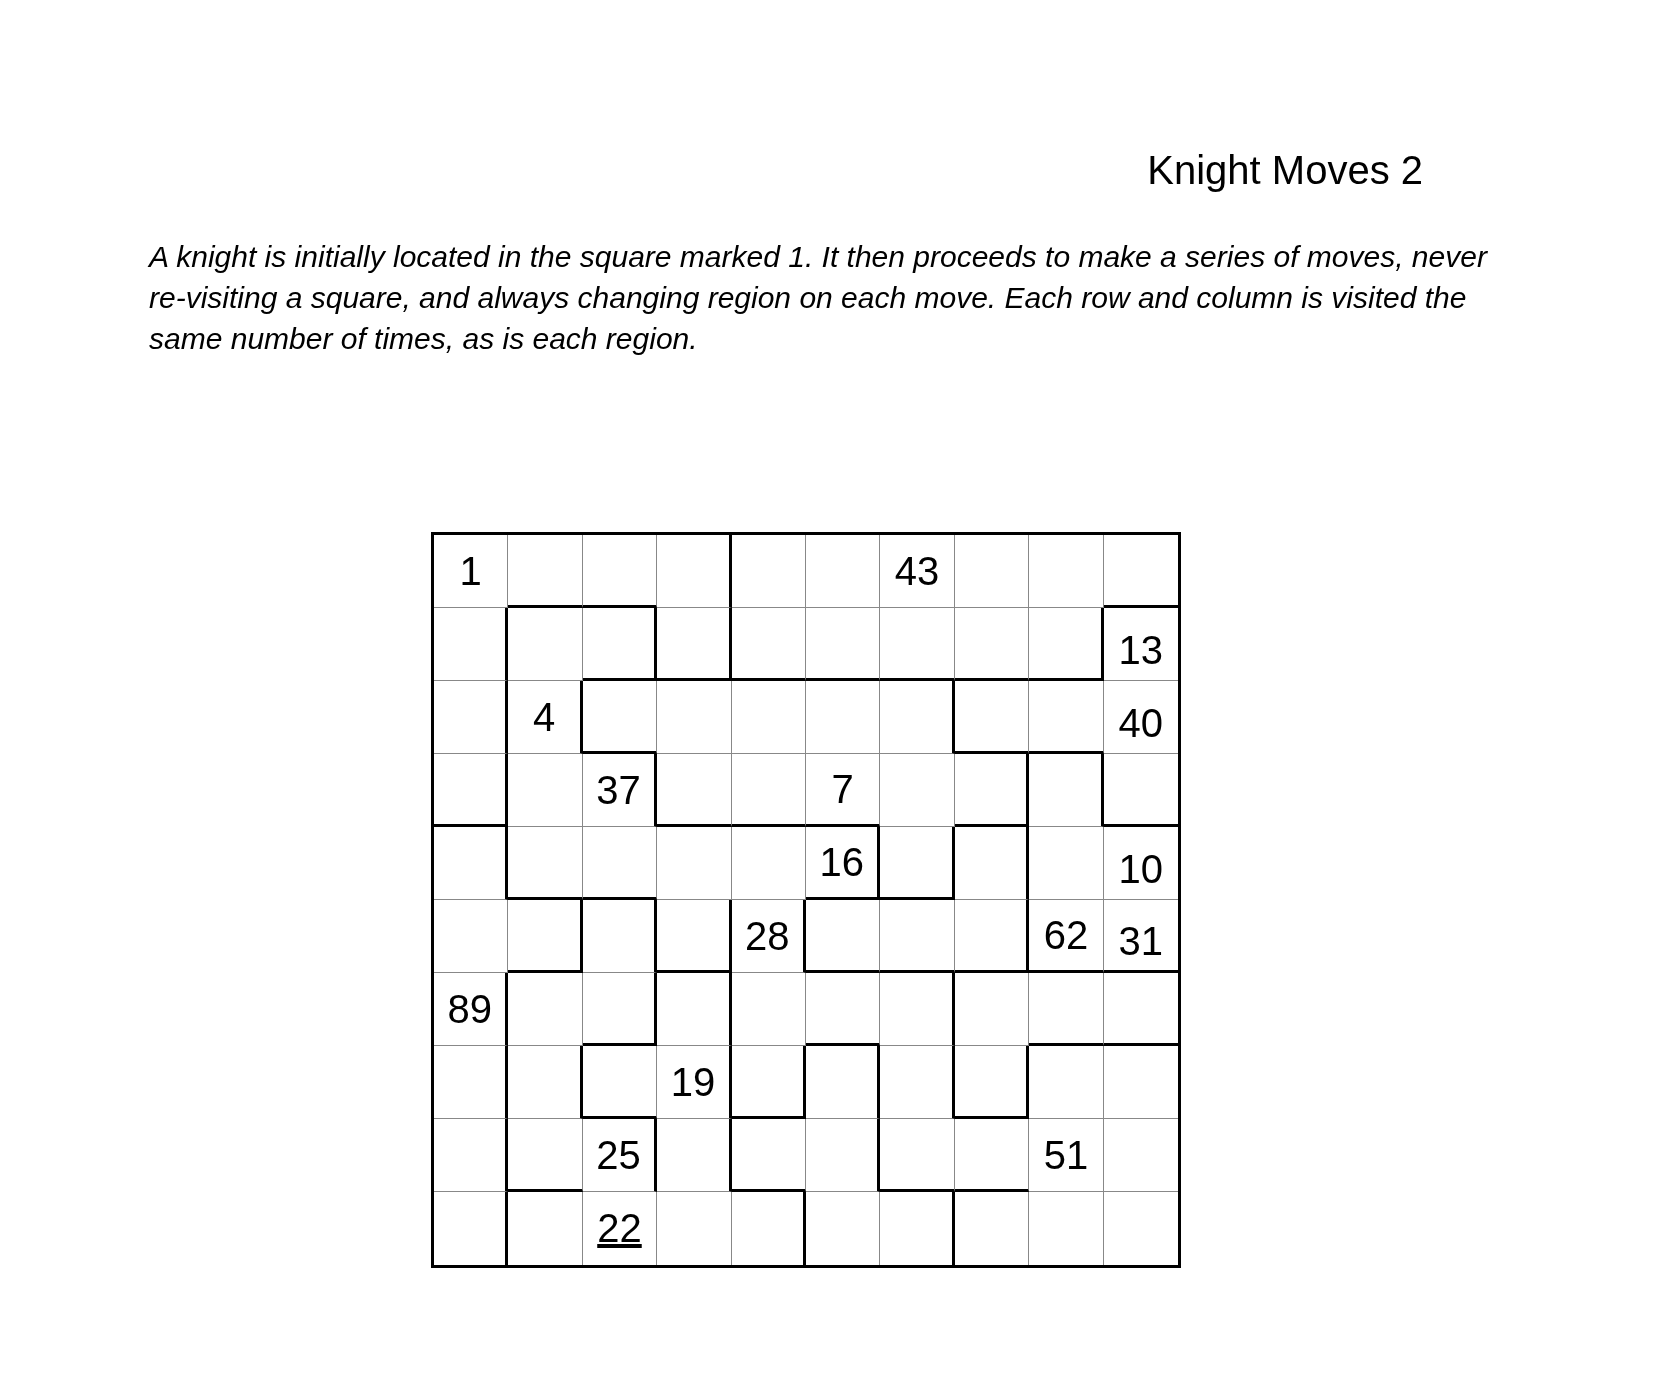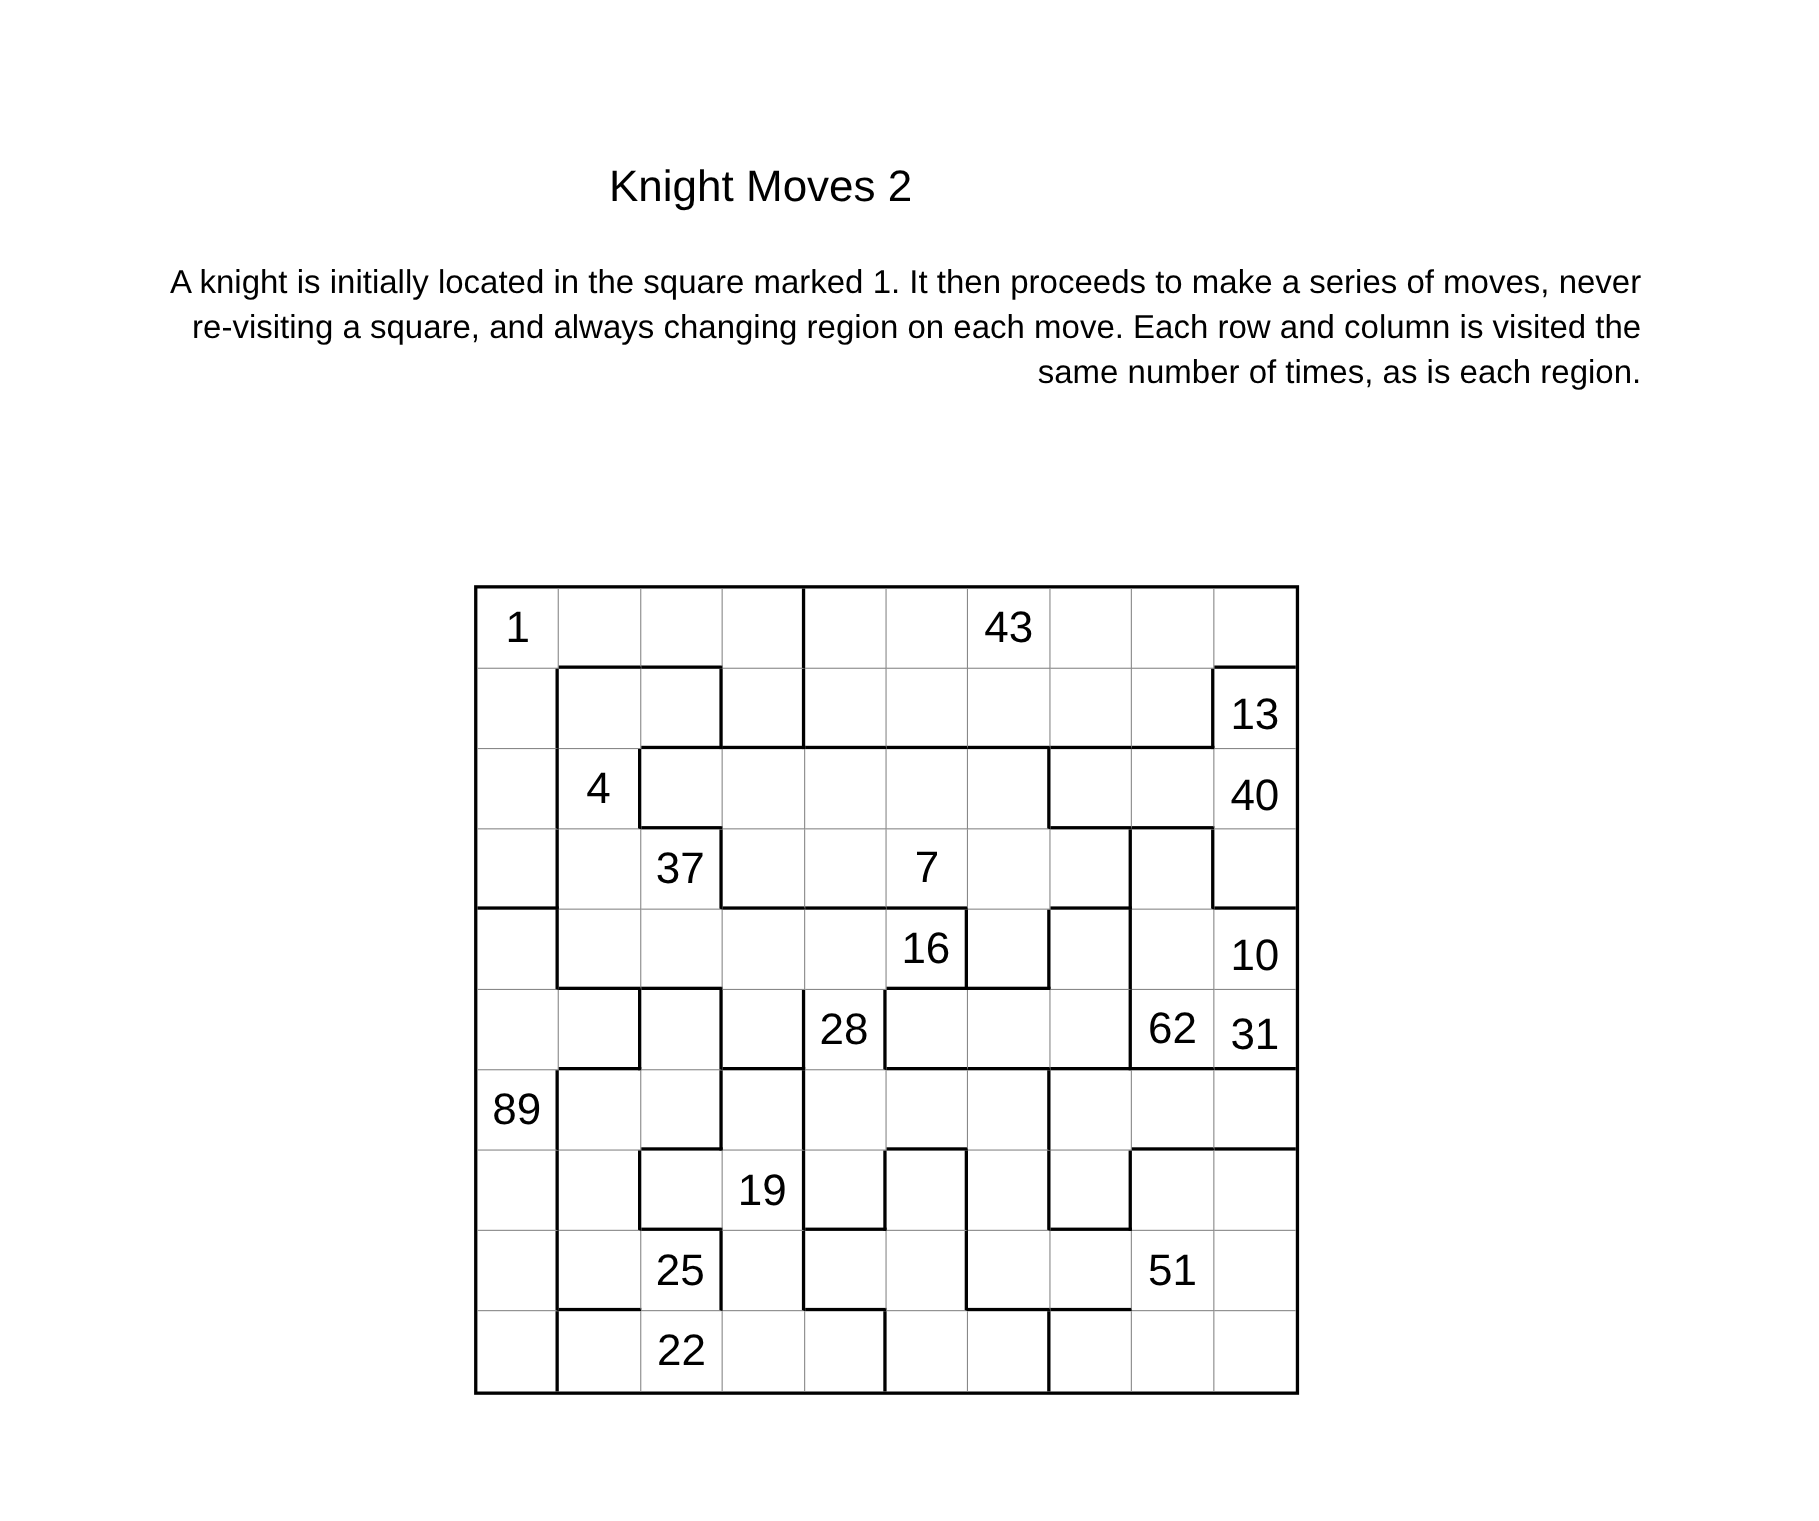--- a/index.html
+++ b/index.html
@@ -1,24 +1,24 @@
 <!DOCTYPE html>
 <html><head>
 <meta charset="utf-8">
 <style>
   html,body{margin:0;padding:0;background:#fff;}
   body{width:1654px;height:1383px;position:relative;font-family:"Liberation Sans",sans-serif;color:#000;}
-  .title{position:absolute;top:148px;left:0;width:1383px;text-align:center;font-size:40px;}
-  .desc{position:absolute;top:236px;left:138px;width:1354px;text-align:right;font-size:30px;line-height:41px;}
+  .title{position:absolute;top:148px;left:0;width:1383px;text-align:right;font-size:40px;padding-left:40px;}
+  .desc{position:absolute;top:236px;left:149px;width:1354px;text-align:left;font-size:30px;line-height:41px;font-style:italic;}
   .grid{position:absolute;left:431px;top:532px;width:750px;height:736px;border:3px solid #000;box-sizing:border-box;display:grid;grid-template-columns:repeat(10,1fr);grid-template-rows:repeat(10,1fr);}
   .cell{box-sizing:border-box;border-right:1px solid #888;border-bottom:1px solid #888;display:flex;align-items:center;justify-content:center;font-size:40px;}
   .cell.tr{border-right:3px solid #000;}
   .cell.tb{border-bottom:3px solid #000;}
   .cell.lastc{border-right:none;margin-top:12px;}
-  .cell.lastr{border-bottom:none;}
+  .cell.lastr{border-bottom:none;text-decoration:underline;}
 </style>
 </head>
 <body>
 
 <div class="title">Knight Moves 2</div>
 <div class="desc">A knight is initially located in the square marked 1. It then proceeds to make a series of moves, never re-visiting a square, and always changing region on each move. Each row and column is visited the same number of times, as is each region.</div>
 <div class="grid" id="grid">
     <div class="cell">1</div>
     <div class="cell tb"></div>
     <div class="cell tb"></div>

